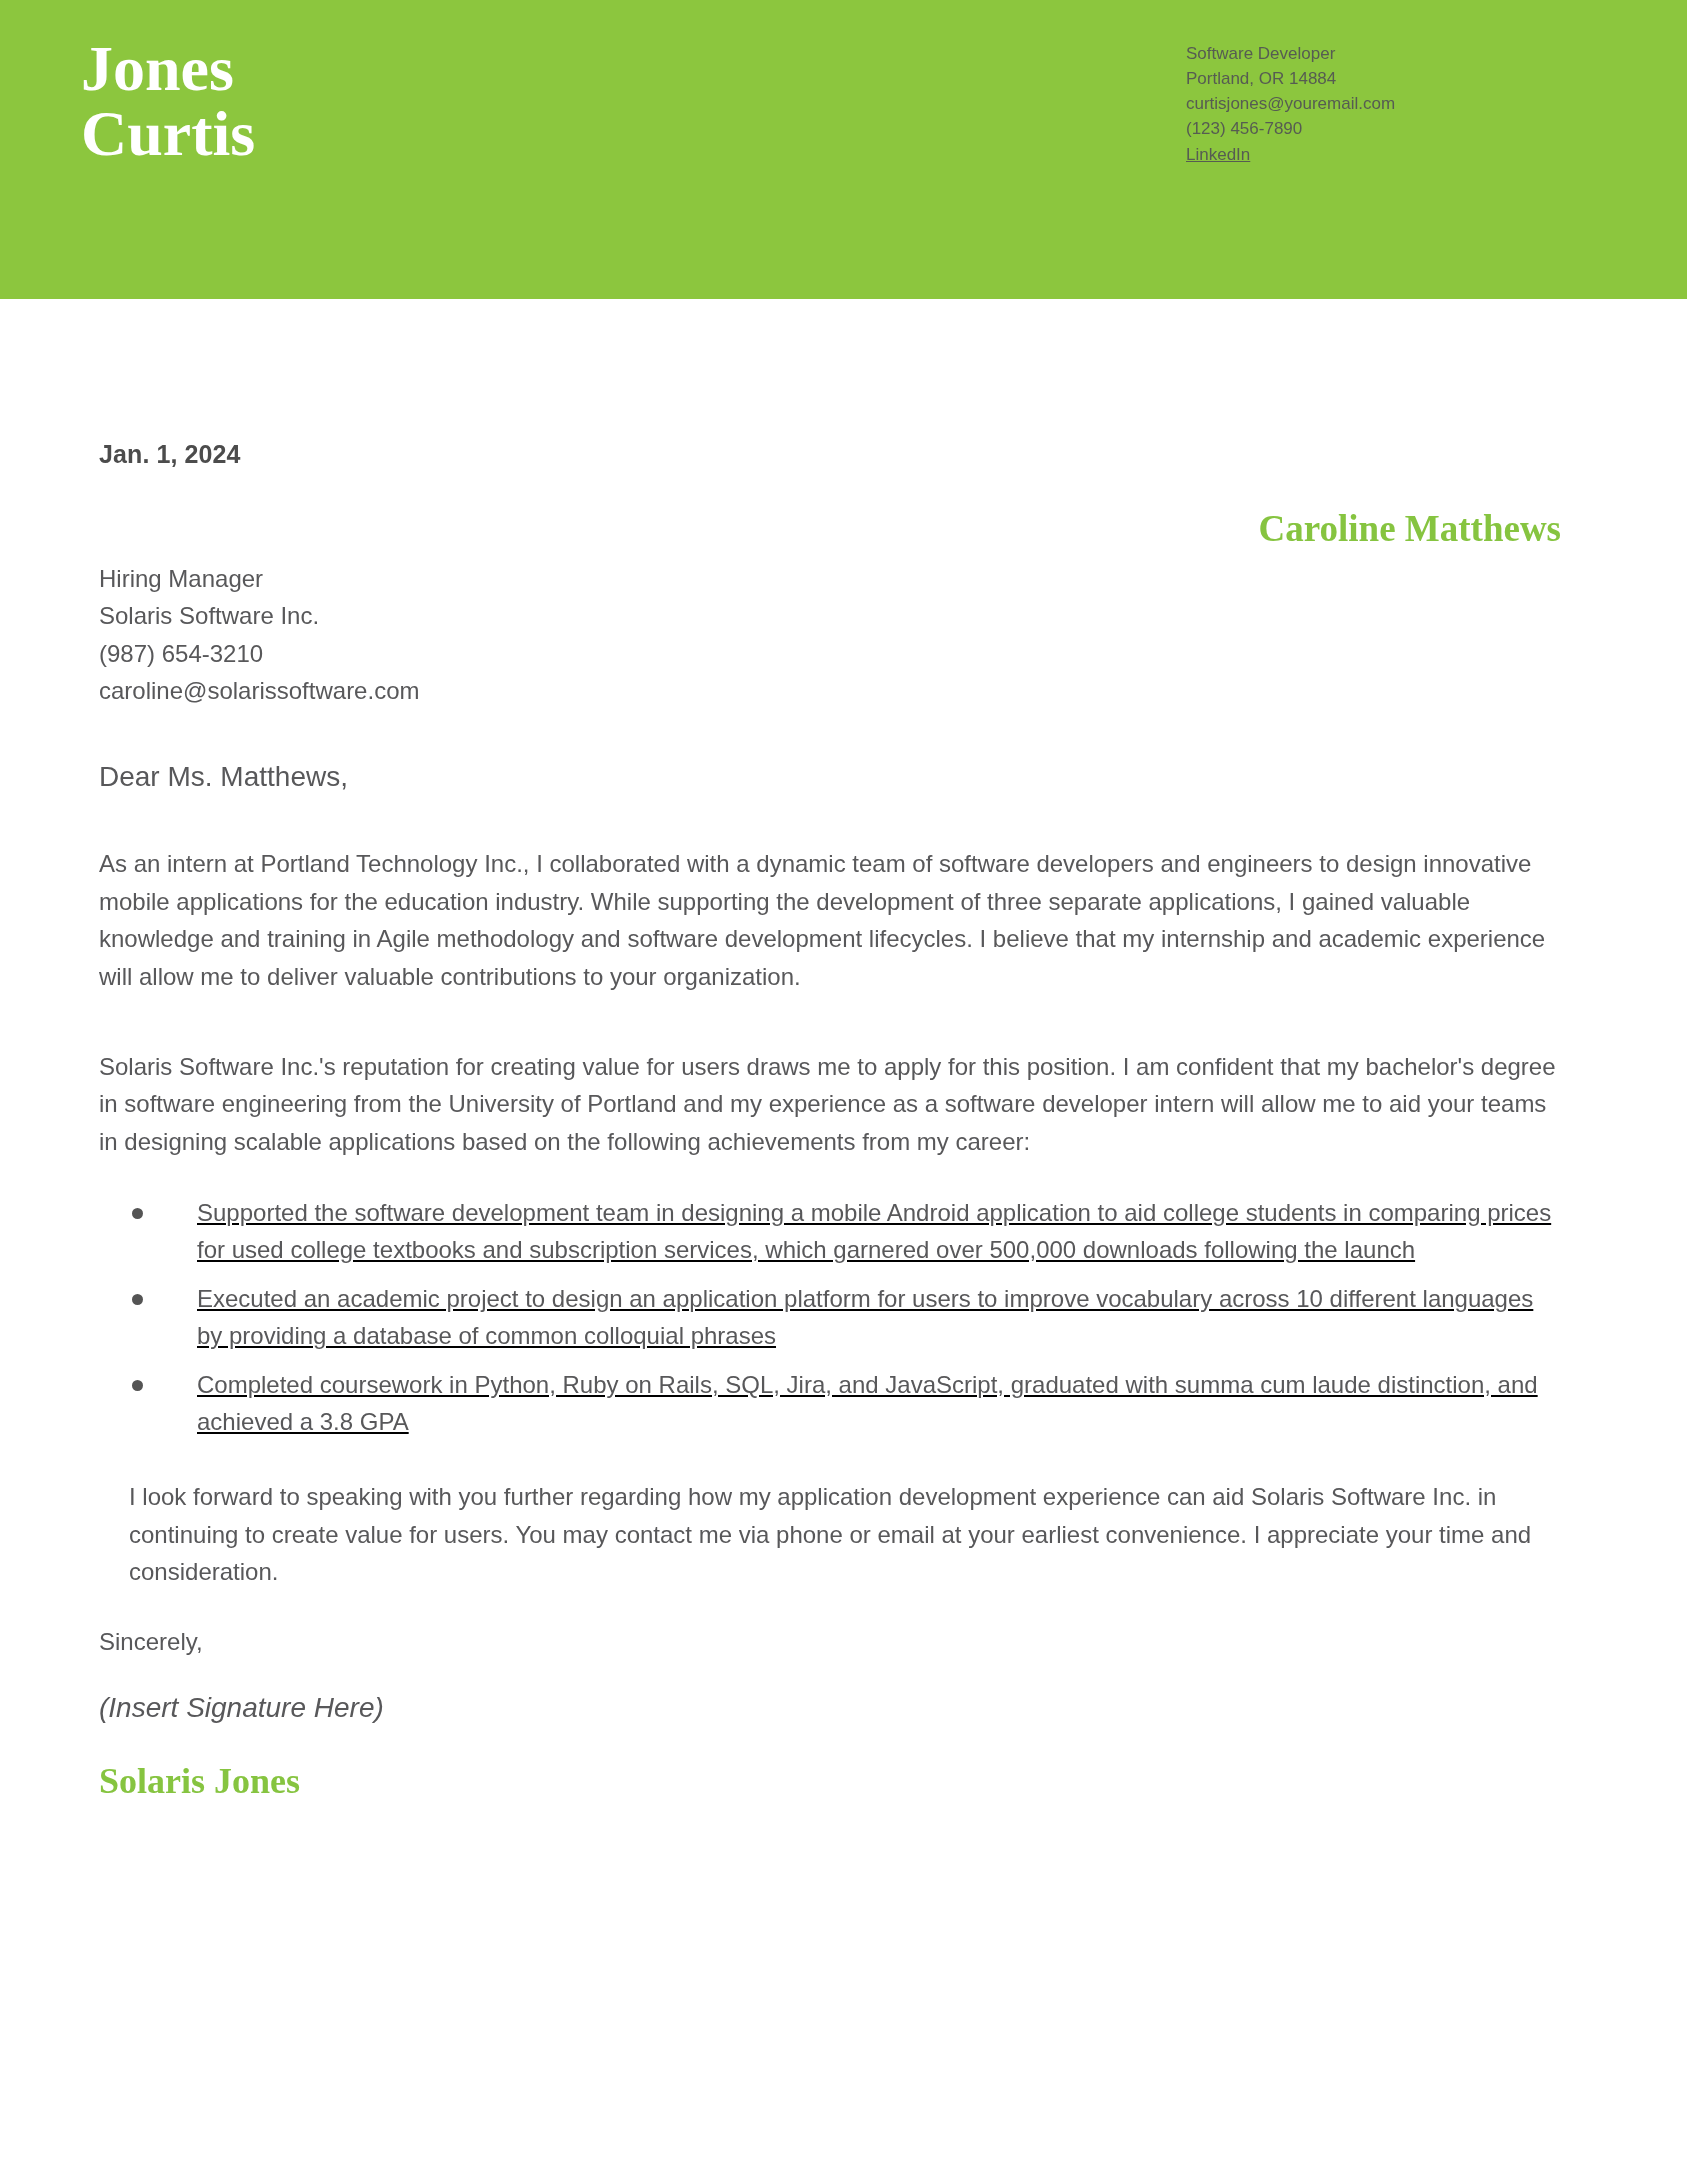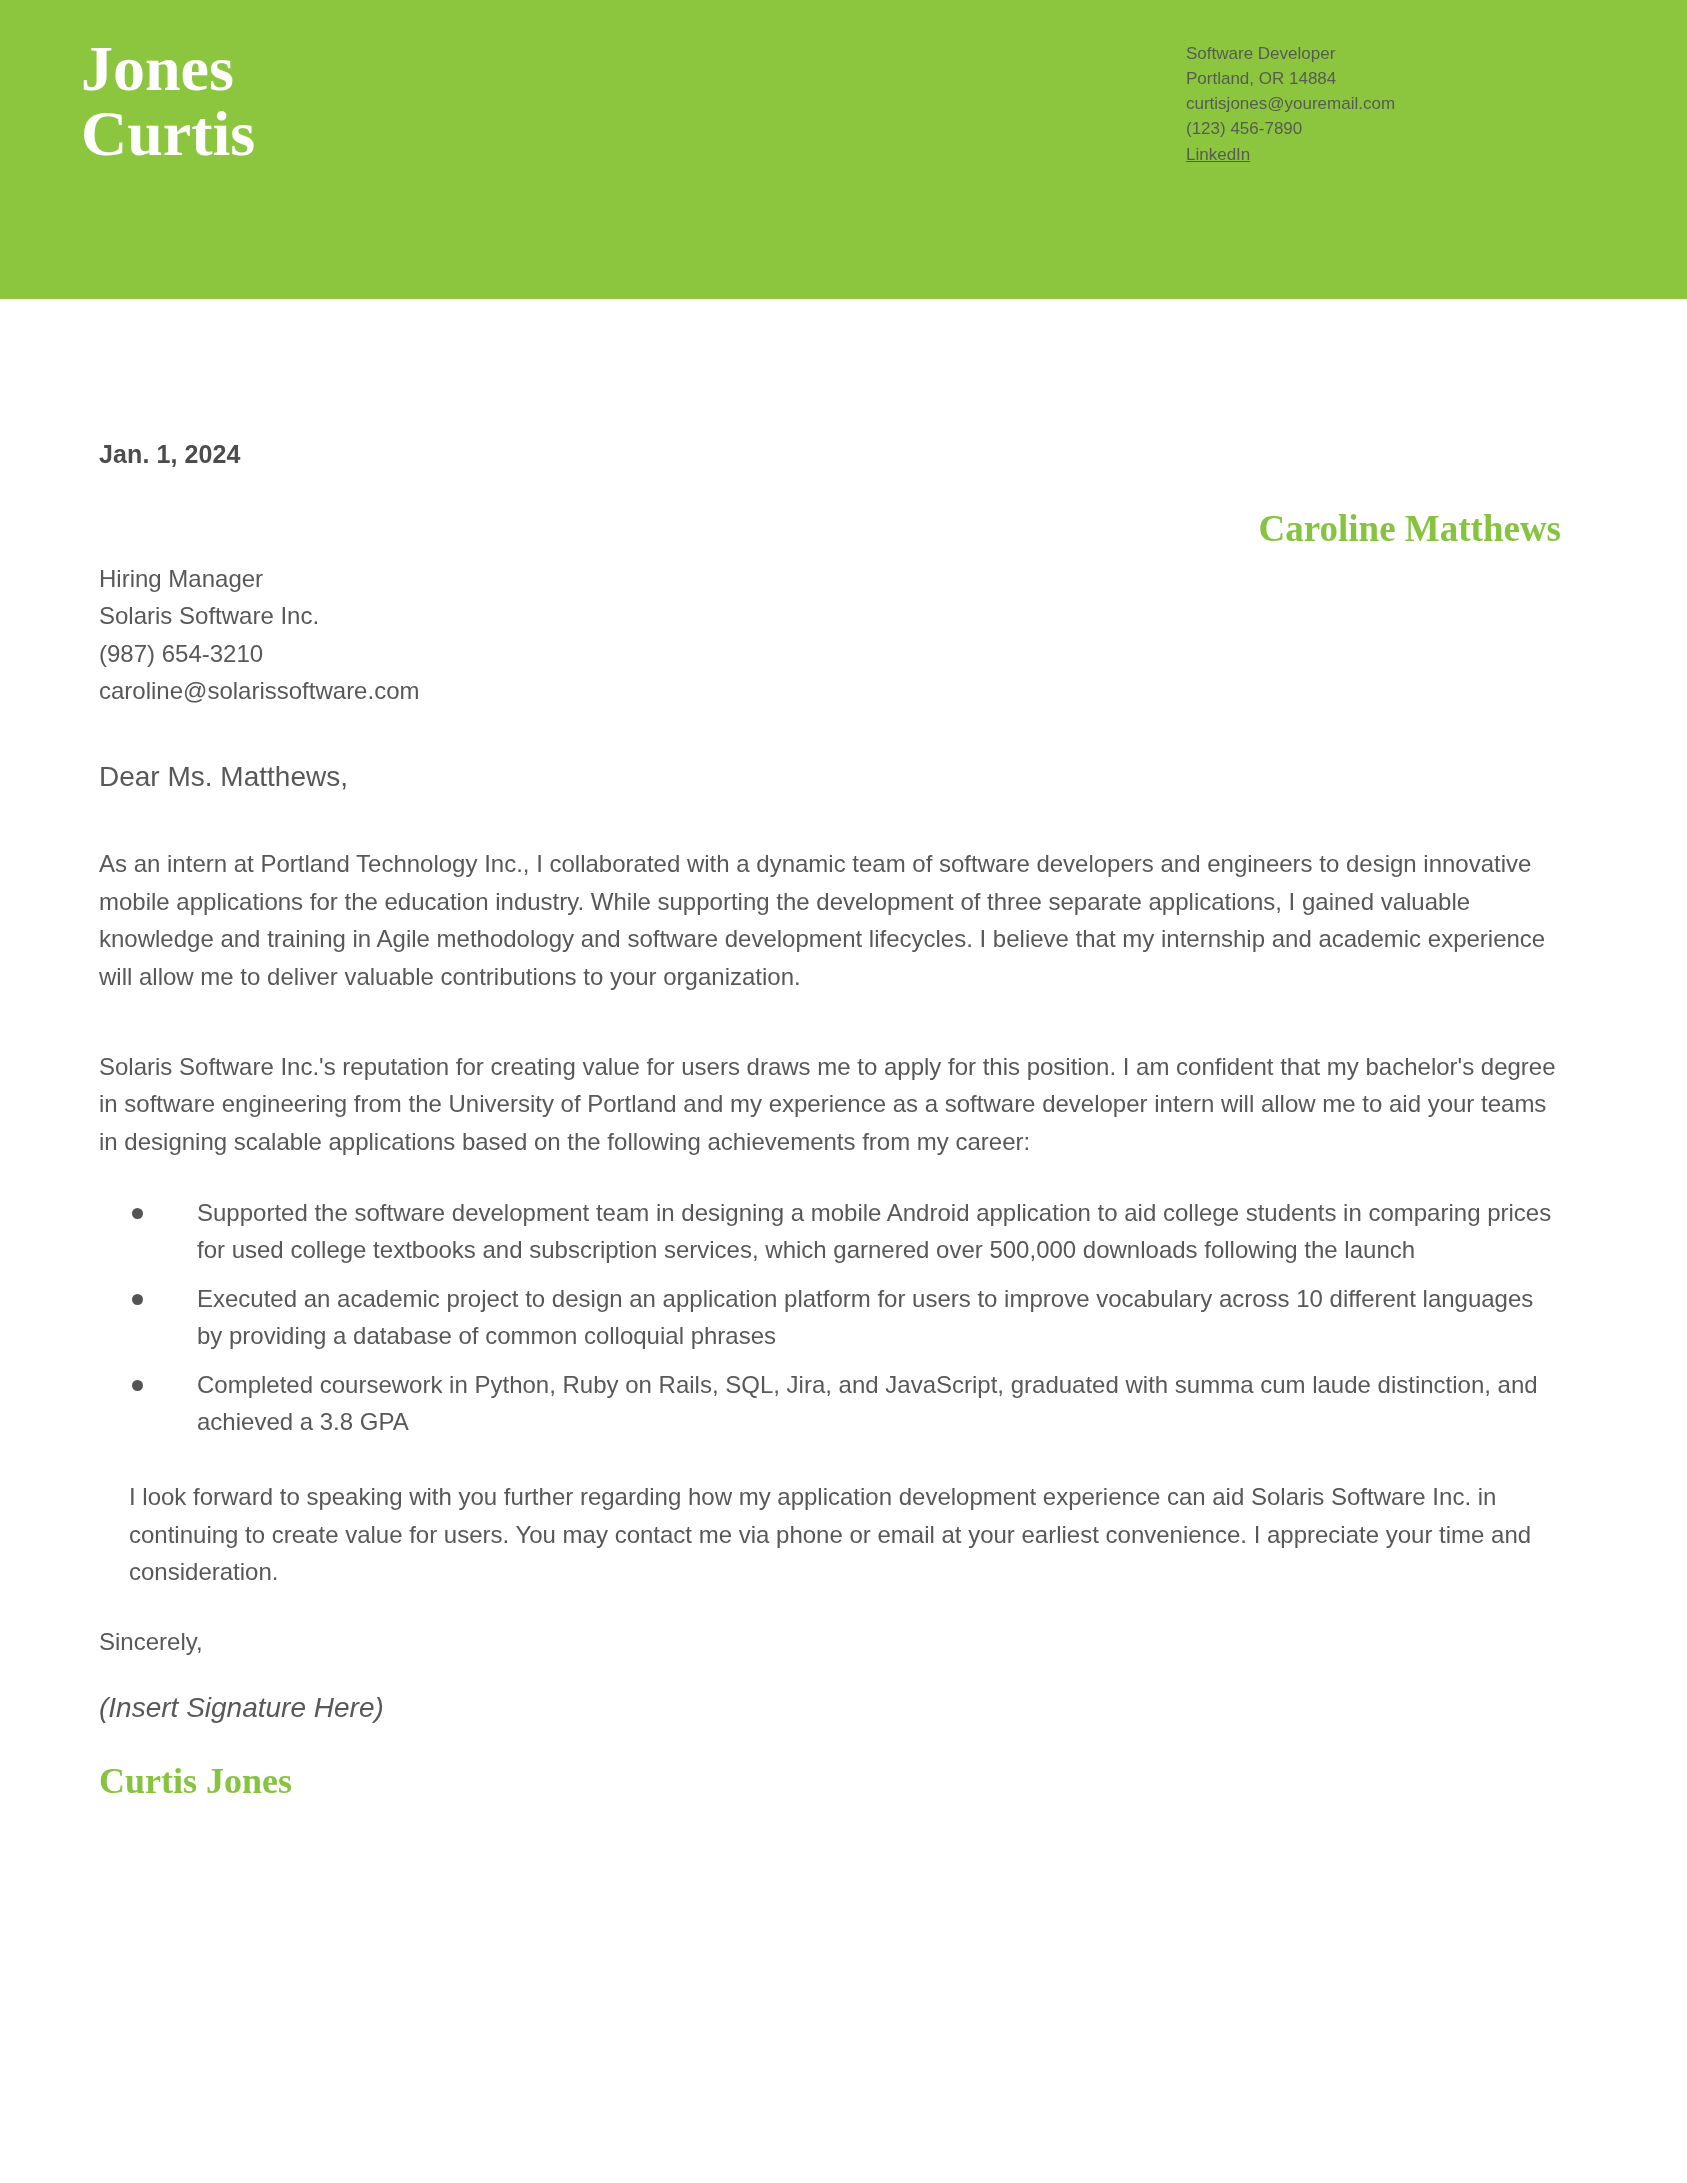--- a/index.html
+++ b/index.html
@@ -102,20 +102,21 @@
     font-size: 24px;
     line-height: 1.57;
     color: #58585A;
     text-align: left;
   }
 
   .bullets {
     margin: 33px 0 17px 0;
     padding: 0;
     list-style: none;
+    text-decoration: underline;
   }
   .bullets li {
     position: relative;
     padding-left: 98px;
     margin-bottom: 10.6px;
     font-size: 24px;
     line-height: 1.57;
     color: #58585A;
   }
   .bullets li .dot {
@@ -212,17 +213,17 @@
         <span>Completed coursework in Python, Ruby on Rails, SQL, Jira, and JavaScript, graduated with summa cum laude distinction, and achieved a 3.8 GPA</span>
       </li>
     </ul>
 
     <p class="closing-para">I look forward to speaking with you further regarding how my application development experience can aid Solaris Software Inc. in continuing to create value for users. You may contact me via phone or email at your earliest convenience. I appreciate your time and consideration.</p>
 
     <div class="signoff">Sincerely,</div>
 
     <div class="signature-placeholder">(Insert Signature Here)</div>
 
-    <div class="signer-name">Curtis Jones</div>
+    <div class="signer-name">Solaris Jones</div>
 
   </div>
 </div>
 
 
 </body></html>

